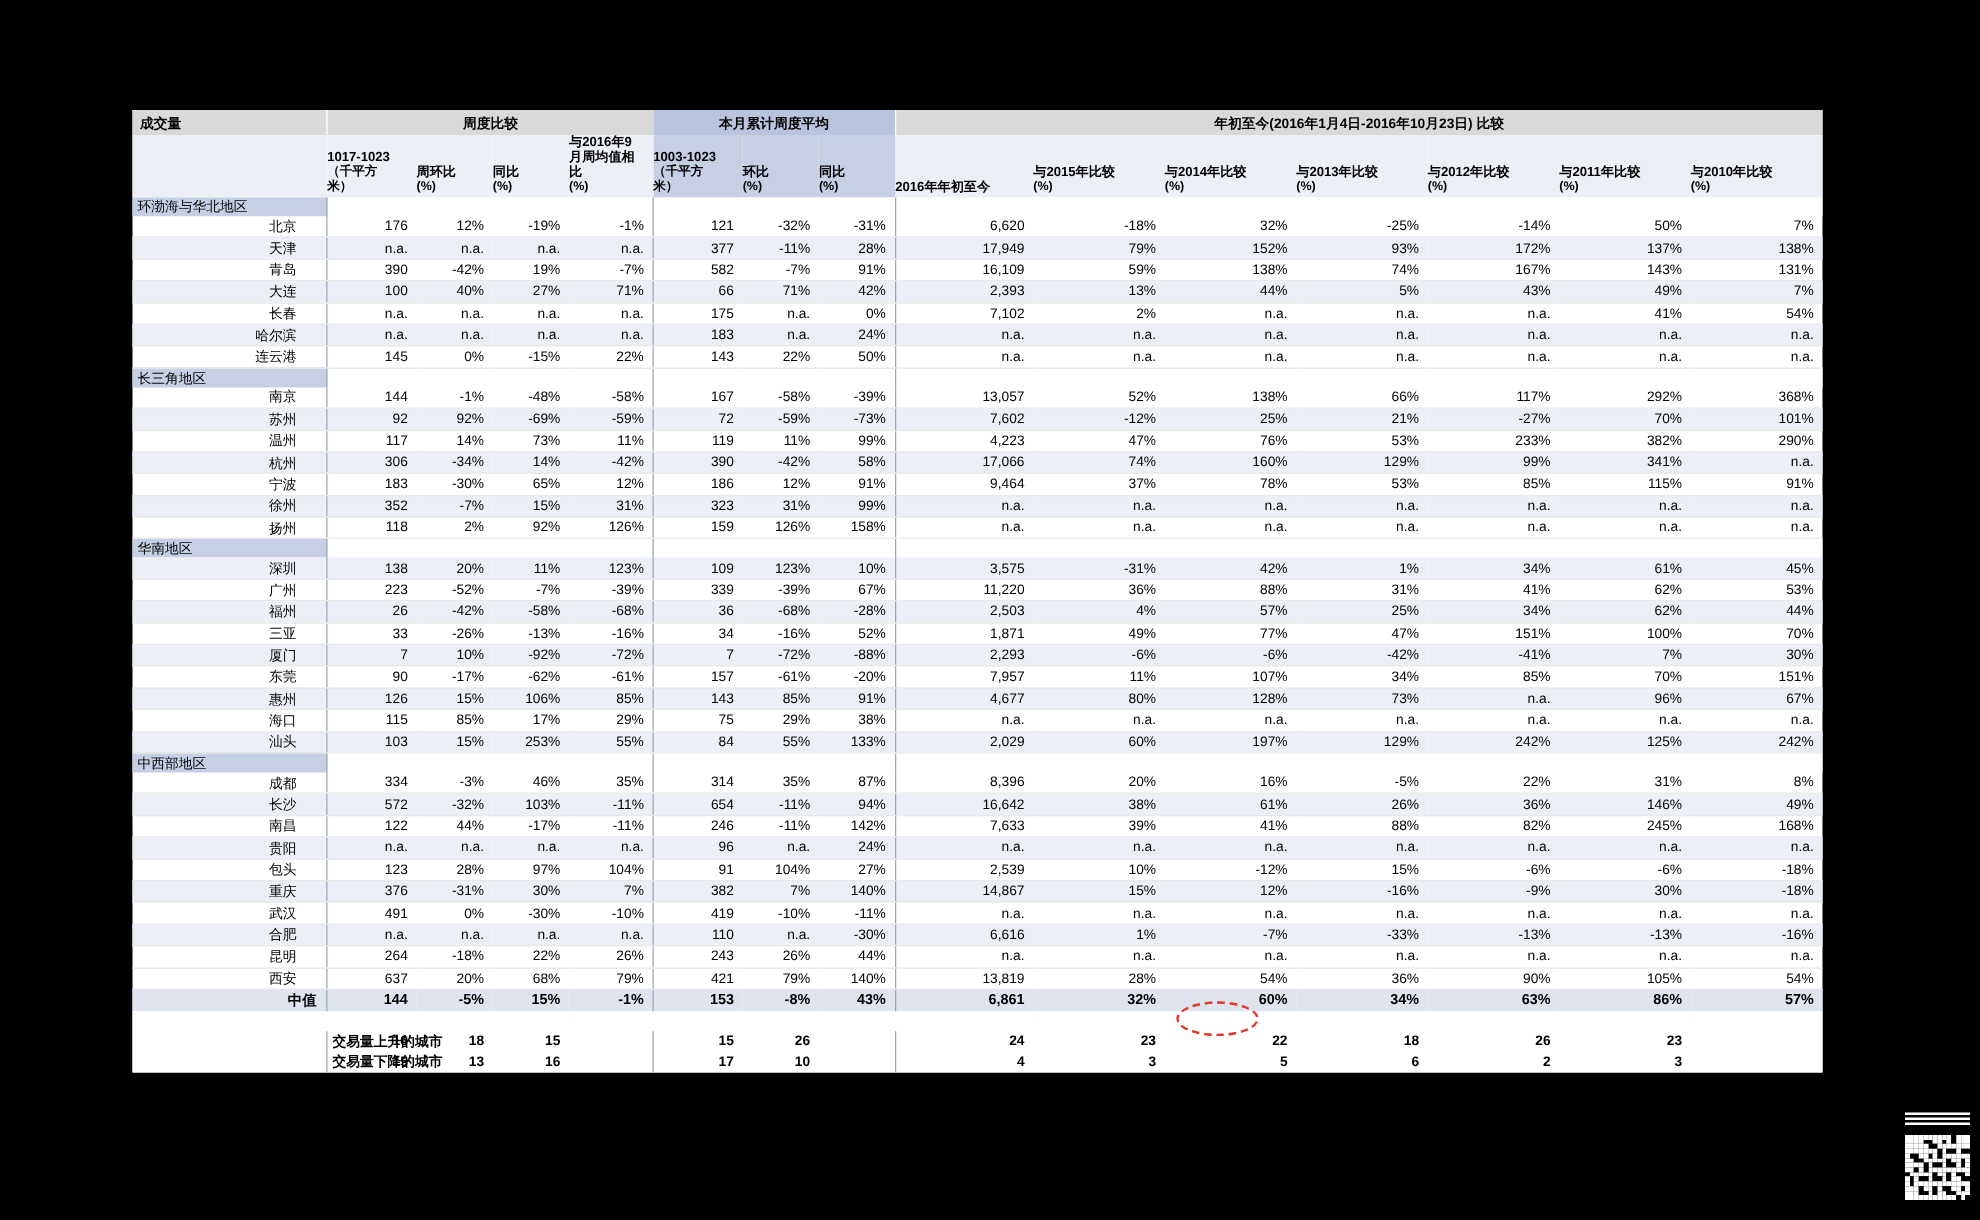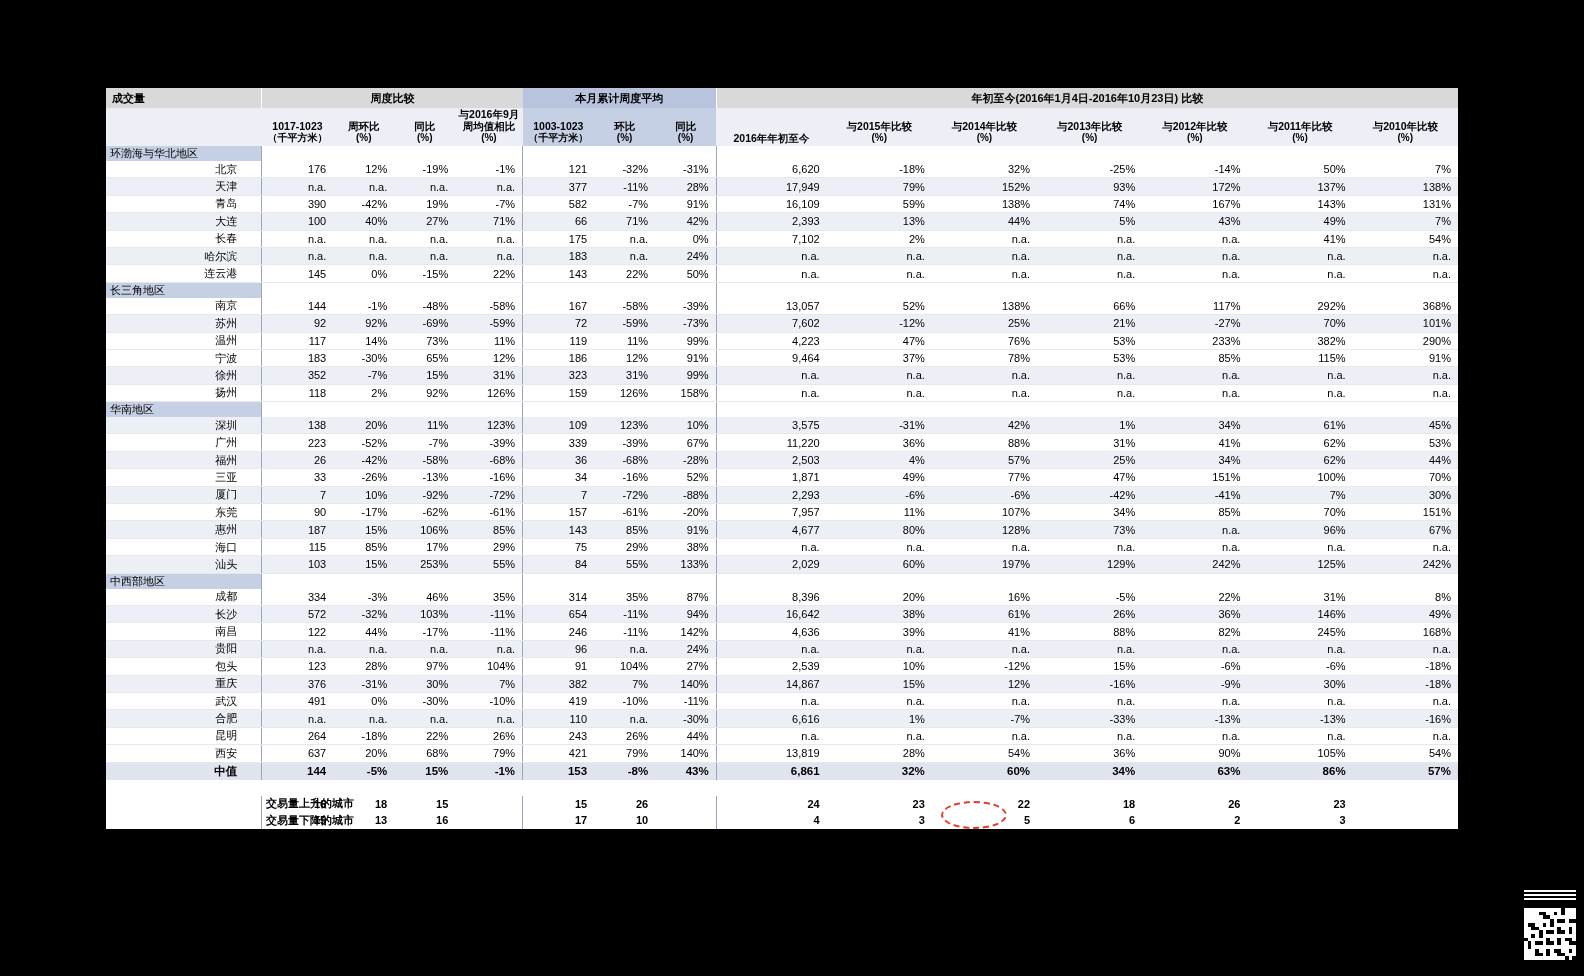--- a/index.html
+++ b/index.html
@@ -5,34 +5,34 @@
   html,body{margin:0;padding:0;background:#000;}
   body{width:1584px;height:976px;font-family:"Liberation Sans","DejaVu Sans",sans-serif;}
   #page{position:relative;width:1584px;height:976px;background:#000;overflow:hidden;}
   #sheet{position:absolute;left:106px;top:88px;width:1352px;background:#ffffff;}
   table{border-collapse:collapse;width:1352px;table-layout:fixed;font-size:11px;color:#000;}
   td,th{padding:0;margin:0;}
   .gh{background:#d9d9d9;text-align:center;font-weight:bold;font-size:11px;height:20px;border-left:1px solid #ffffff;}
   .gh-blue{background:#b8c4dd;text-align:center;font-weight:bold;font-size:11px;height:20px;}
   .gh-plain{background:#d9d9d9;font-weight:bold;font-size:11px;height:20px;padding-left:6px;text-align:left;}
   .sub{height:34px;vertical-align:bottom;text-align:right;font-weight:bold;font-size:10.5px;padding-right:6px;line-height:12px;padding-bottom:2px;}
-  .sub.ctr{text-align:center;padding-right:0;}
+  .sub.ctr{text-align:left;padding-right:12px;}
   .sub.blue{background:#c6d0e4;}
   .sub.grey{background:#eceff5;}
   .sub small{display:block;font-weight:bold;font-size:10px;}
   .regionrow td{background:#c6d0e4;height:15px;}
   .regionrow td.rlabel{padding-left:4px;font-size:11px;font-weight:normal;text-align:left;background:#c6d0e4;}
   .regionrow td.blank{background:#ffffff;}
   tr.data td{height:16.4px;font-size:11px;border-bottom:1px solid #e8e8e8;}
   td.city{text-align:right;padding-right:24px;color:#000;}
   td.num{text-align:right;padding-right:7px;}
   td.sepL{border-left:1px solid #9aa5bb;}
   .shade{background:#eceff5;}
   tr.median td{height:17px;font-weight:bold;font-size:11.5px;background:#dfe4ee;border-top:1px solid #8894ad;}
-  tr.median td.city{padding-right:24px;}
+  tr.median td.city{padding-right:8px;}
   tr.spacer td{height:16px;background:#ffffff;border:none;}
   tr.count td{height:16.5px;font-size:11px;font-weight:bold;background:#ffffff;}
   tr.count td.clabel{text-align:left;padding-left:160px;font-weight:bold;white-space:nowrap;}
   #redcircle{position:absolute;left:941px;top:801px;width:62px;height:24px;border:2px dashed #e23b2e;border-radius:50%;pointer-events:none;}
   #barcode{position:absolute;right:8px;bottom:4px;width:52px;height:64px;}
   #barline{position:absolute;right:8px;bottom:72px;width:52px;height:14px;}
   #barline div{height:2px;background:#fff;margin-bottom:2px;}
   .qr{display:grid;grid-template-columns:repeat(14,1fr);grid-template-rows:repeat(14,1fr);width:52px;height:52px;}
   .qr i{display:block;}
 </style>
@@ -326,20 +326,37 @@
             <td class="num">99%</td>
             <td class="num sepL">4,223</td>
             <td class="num">47%</td>
             <td class="num">76%</td>
             <td class="num">53%</td>
             <td class="num">233%</td>
             <td class="num">382%</td>
             <td class="num">290%</td>
           </tr>
           <tr class="data">
+            <td class="city shade">杭州</td>
+            <td class="num shade sepL">306</td>
+            <td class="num shade">-34%</td>
+            <td class="num shade">14%</td>
+            <td class="num shade">-42%</td>
+            <td class="num shade sepL">390</td>
+            <td class="num shade">-42%</td>
+            <td class="num shade">58%</td>
+            <td class="num shade sepL">17,066</td>
+            <td class="num shade">74%</td>
+            <td class="num shade">160%</td>
+            <td class="num shade">129%</td>
+            <td class="num shade">99%</td>
+            <td class="num shade">341%</td>
+            <td class="num shade">n.a.</td>
+          </tr>
+          <tr class="data">
             <td class="city">宁波</td>
             <td class="num sepL">183</td>
             <td class="num">-30%</td>
             <td class="num">65%</td>
             <td class="num">12%</td>
             <td class="num sepL">186</td>
             <td class="num">12%</td>
             <td class="num">91%</td>
             <td class="num sepL">9,464</td>
             <td class="num">37%</td>
@@ -497,21 +514,21 @@
             <td class="num sepL">7,957</td>
             <td class="num">11%</td>
             <td class="num">107%</td>
             <td class="num">34%</td>
             <td class="num">85%</td>
             <td class="num">70%</td>
             <td class="num">151%</td>
           </tr>
           <tr class="data">
             <td class="city shade">惠州</td>
-            <td class="num shade sepL">187</td>
+            <td class="num shade sepL">126</td>
             <td class="num shade">15%</td>
             <td class="num shade">106%</td>
             <td class="num shade">85%</td>
             <td class="num shade sepL">143</td>
             <td class="num shade">85%</td>
             <td class="num shade">91%</td>
             <td class="num shade sepL">4,677</td>
             <td class="num shade">80%</td>
             <td class="num shade">128%</td>
             <td class="num shade">73%</td>
@@ -606,21 +623,21 @@
           </tr>
           <tr class="data">
             <td class="city">南昌</td>
             <td class="num sepL">122</td>
             <td class="num">44%</td>
             <td class="num">-17%</td>
             <td class="num">-11%</td>
             <td class="num sepL">246</td>
             <td class="num">-11%</td>
             <td class="num">142%</td>
-            <td class="num sepL">4,636</td>
+            <td class="num sepL">7,633</td>
             <td class="num">39%</td>
             <td class="num">41%</td>
             <td class="num">88%</td>
             <td class="num">82%</td>
             <td class="num">245%</td>
             <td class="num">168%</td>
           </tr>
           <tr class="data">
             <td class="city shade">贵阳</td>
             <td class="num shade sepL">n.a.</td>

